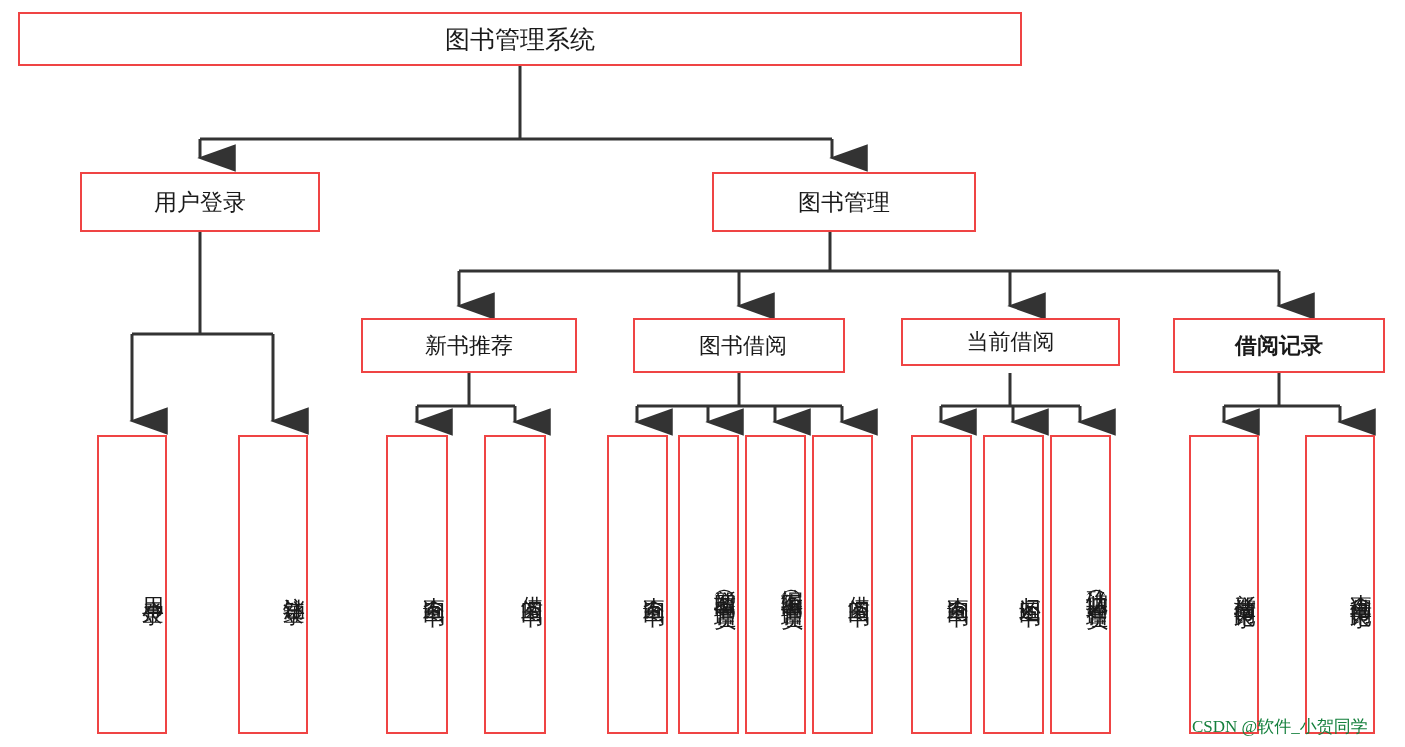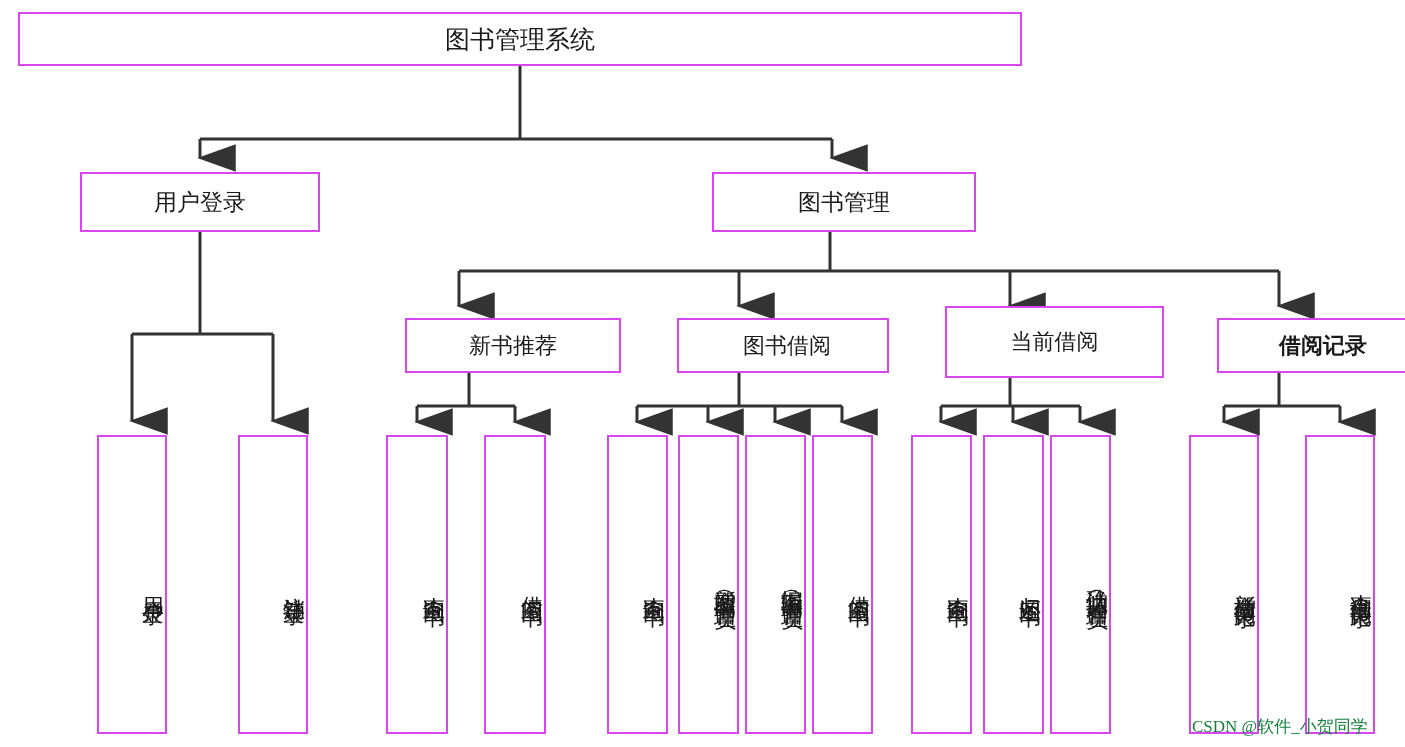--- a/index.html
+++ b/index.html
@@ -21,36 +21,35 @@
     position: absolute;
     left: 0;
     top: 0;
     width: 1405px;
     height: 747px;
     pointer-events: none;
   }
   .node {
     position: absolute;
     box-sizing: border-box;
-    border: 2px solid #d946ef;
+    border: 2px solid #ef4444;
     background: #ffffff;
     display: flex;
     align-items: center;
     justify-content: center;
     color: #1a1a1a;
   }
   .node.root {
     font-size: 25px;
   }
   .node.lvl2 {
     font-size: 23px;
   }
   .node.lvl3 {
     font-size: 22px;
-    margin-left: 44px;
   }
   .node.leaf {
     font-size: 22px;
     writing-mode: vertical-rl;
     text-orientation: upright;
     letter-spacing: 3px;
     line-height: 1.05;
     padding-top: 6px;
     padding-bottom: 6px;
     align-items: flex-start;
@@ -133,21 +132,21 @@
   <div class="node lvl2" style="left: 712px; top: 172px; width: 264px; height: 60px;">
       <span>图书管理</span>
     </div>
 
   <div class="node lvl3" style="left: 361px; top: 318px; width: 216px; height: 55px;">
       <span>新书推荐</span>
     </div>
   <div class="node lvl3" style="left: 633px; top: 318px; width: 212px; height: 55px; padding-left: 8px;">
       <span>图书借阅</span>
     </div>
-  <div class="node lvl3" style="left: 901px; top: 306px; width: 219px; height: 72px;">
+  <div class="node lvl3" style="left: 901px; top: 318px; width: 219px; height: 48px;">
       <span>当前借阅</span>
     </div>
   <div class="node lvl3" style="left: 1173px; top: 318px; width: 212px; height: 55px; font-weight: bold;">
       <span>借阅记录</span>
     </div>
 
   <div class="node leaf" style="left: 97px; top: 435px; width: 70px; height: 299px;">用户登录</div>
   <div class="node leaf" style="left: 238px; top: 435px; width: 70px; height: 299px;">注销登录</div>
   <div class="node leaf" style="left: 386px; top: 435px; width: 62px; height: 299px;">查询图书</div>
   <div class="node leaf" style="left: 484px; top: 435px; width: 62px; height: 299px;">借阅图书</div>

